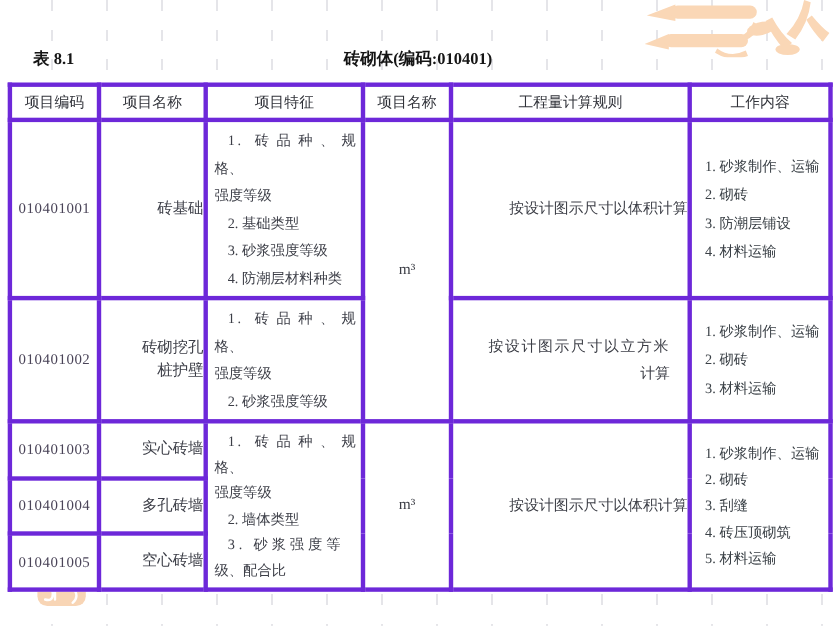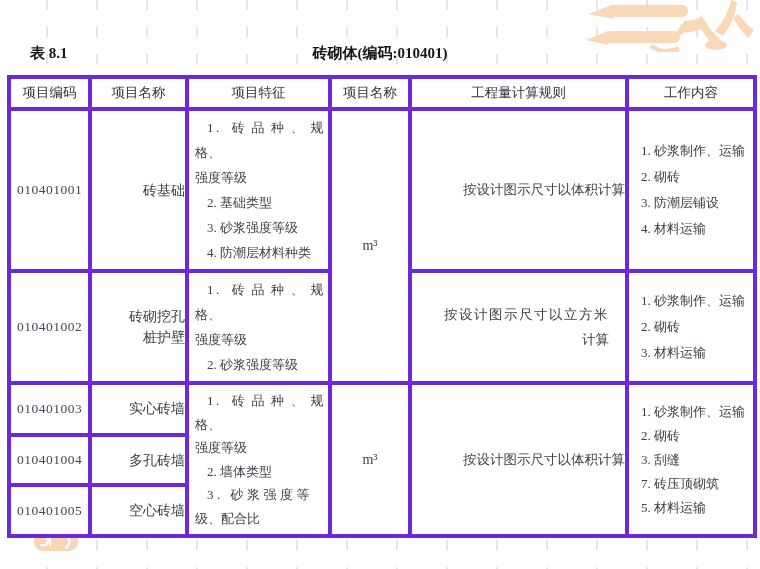--- a/index.html
+++ b/index.html
@@ -180,21 +180,21 @@
       <p>2. 墙体类型</p>
       <p class="stretch2">3. 砂浆强度等
 级、配合比</p>
     </td>
     <td class="c-unit" rowspan="3">m³</td>
     <td class="c-rule" rowspan="3">按设计图示尺寸以体积计算</td>
     <td class="c-work tightw" rowspan="3">
       <div>1. 砂浆制作、运输</div>
       <div>2. 砌砖</div>
       <div>3. 刮缝</div>
-      <div>7. 砖压顶砌筑</div>
+      <div>4. 砖压顶砌筑</div>
       <div>5. 材料运输</div>
     </td>
   </tr>
   <tr style="height:40px">
     <td class="c-code">010401004</td>
     <td class="c-name">多孔砖墙</td>
   </tr>
   <tr style="height:40px">
     <td class="c-code">010401005</td>
     <td class="c-name">空心砖墙</td>

